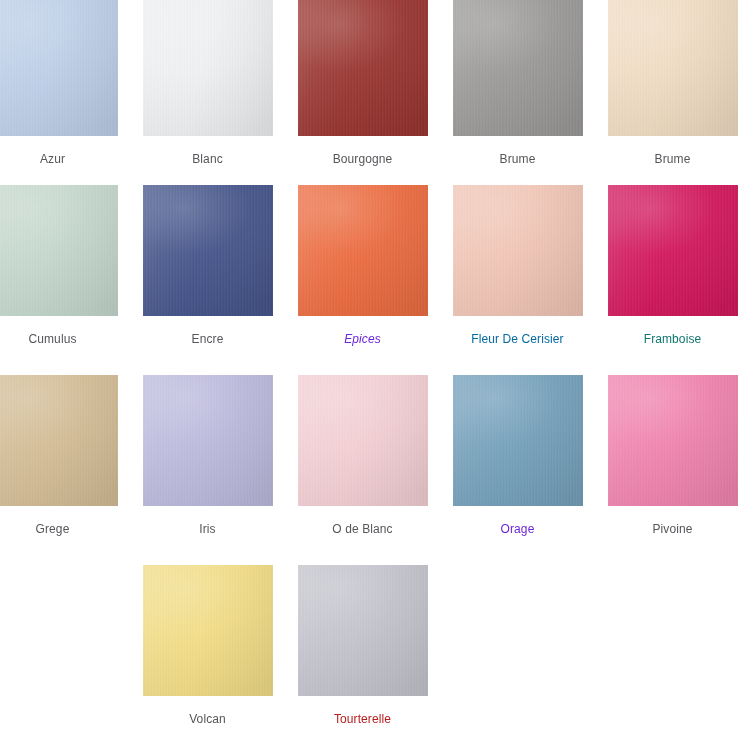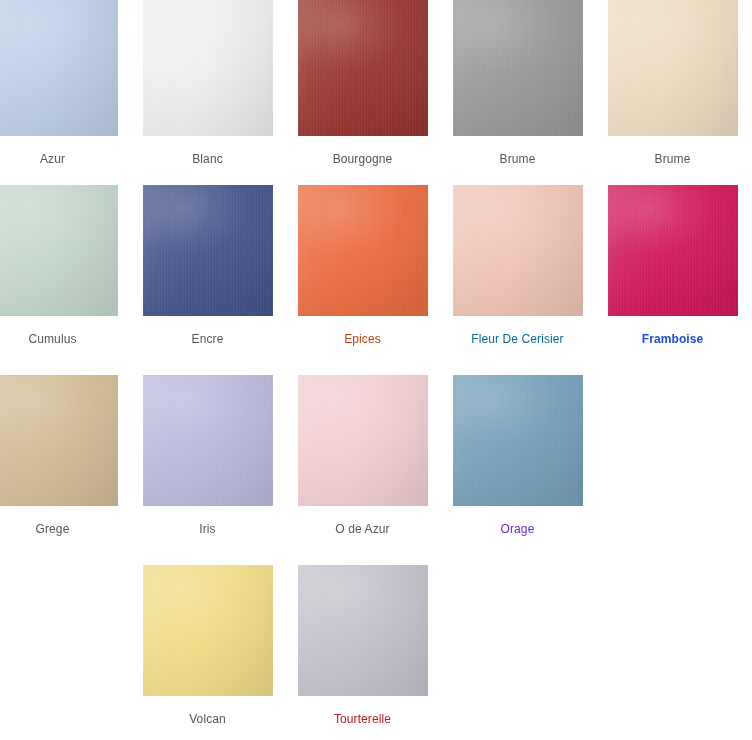--- a/index.html
+++ b/index.html
@@ -127,48 +127,52 @@
     <div class="swatch-cell">
       <div class="swatch-tile" style="background-color: rgb(197, 216, 205);"></div>
       <div class="swatch-label" style="color: rgb(85, 86, 90);">Cumulus</div>
     </div>
     <div class="swatch-cell">
       <div class="swatch-tile" style="background-color: rgb(68, 84, 138);"></div>
       <div class="swatch-label" style="color: rgb(85, 86, 90);">Encre</div>
     </div>
     <div class="swatch-cell">
       <div class="swatch-tile" style="background-color: rgb(236, 107, 63);"></div>
-      <div class="swatch-label" style="color: #c2410c;">Epices</div>
+      <div class="swatch-label" style="color: #6d28d9; font-style: italic;">Epices</div>
     </div>
     <div class="swatch-cell">
       <div class="swatch-tile" style="background-color: rgb(241, 197, 181);"></div>
       <div class="swatch-label" style="color: #0369a1;">Fleur De Cerisier</div>
     </div>
     <div class="swatch-cell">
       <div class="swatch-tile" style="background-color: rgb(210, 22, 91);"></div>
-      <div class="swatch-label" style="color: #1d4ed8; font-weight: bold;">Framboise</div>
+      <div class="swatch-label" style="color: #0f766e;">Framboise</div>
     </div>
   </div>
 
   <div class="grid-row row-3">
     <div class="swatch-cell">
       <div class="swatch-tile" style="background-color: rgb(212, 189, 150);"></div>
       <div class="swatch-label" style="color: rgb(85, 86, 90);">Grege</div>
     </div>
     <div class="swatch-cell">
       <div class="swatch-tile" style="background-color: rgb(188, 186, 221);"></div>
       <div class="swatch-label" style="color: rgb(85, 86, 90);">Iris</div>
     </div>
     <div class="swatch-cell">
       <div class="swatch-tile" style="background-color: rgb(243, 207, 211);"></div>
-      <div class="swatch-label" style="color: rgb(85, 86, 90);">O de Azur</div>
+      <div class="swatch-label" style="color: rgb(85, 86, 90);">O de Blanc</div>
     </div>
     <div class="swatch-cell">
       <div class="swatch-tile" style="background-color: rgb(116, 160, 187);"></div>
       <div class="swatch-label" style="color: #6d28d9;">Orage</div>
+    </div>
+    <div class="swatch-cell">
+      <div class="swatch-tile" style="background-color: rgb(241, 131, 174);"></div>
+      <div class="swatch-label" style="color: rgb(85, 86, 90);">Pivoine</div>
     </div>
   </div>
 
   <div class="grid-row row-4">
     <div class="swatch-cell is-empty">
       <div class="swatch-tile"></div>
       <div class="swatch-label" style="color: rgb(85, 86, 90);"></div>
     </div>
     <div class="swatch-cell">
       <div class="swatch-tile" style="background-color: rgb(242, 221, 134);"></div>

